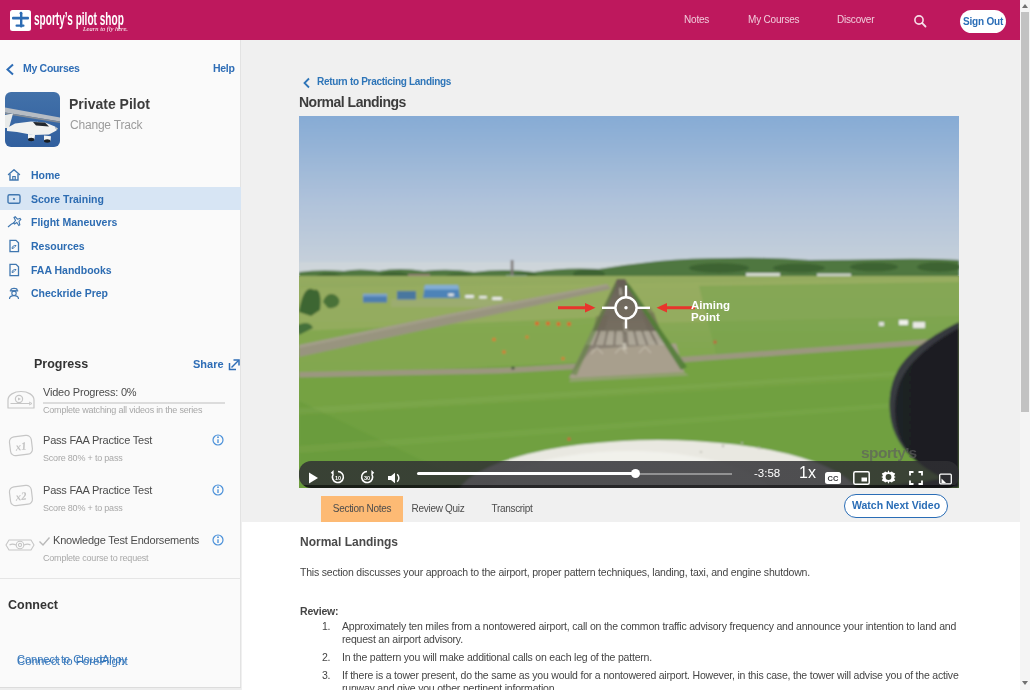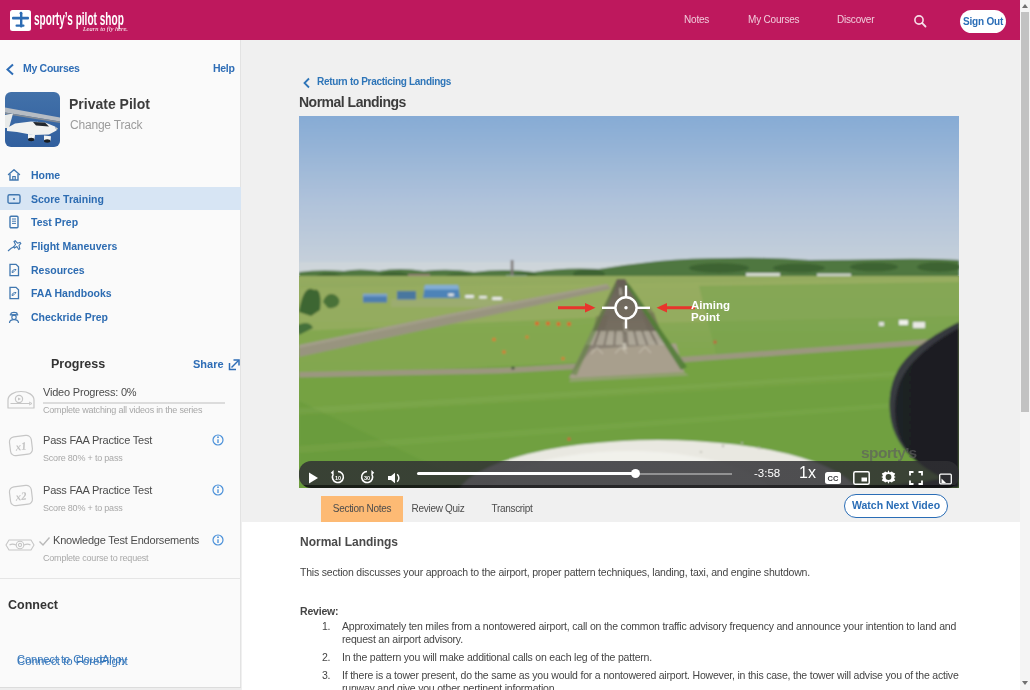--- a/index.html
+++ b/index.html
@@ -113,29 +113,20 @@
         <span class="mtext">Home</span>
       </div>
     <div class="mrow hl">
         <svg width="14" height="14" viewBox="0 0 14 14">
           <rect x="1" y="2.7" width="12" height="8.6" rx="1.6" fill="none" stroke="#4077b0" stroke-width="1.4"></rect>
           <circle cx="7" cy="7" r="1.1" fill="#4077b0"></circle>
         </svg>
         <span class="mtext">Score Training</span>
       </div>
     <div class="mrow">
-        <svg width="14" height="14" viewBox="0 0 14 14">
-          <rect x="3" y="1.3" width="8" height="11.4" rx="1" fill="none" stroke="#4077b0" stroke-width="1.4"></rect>
-          <line x1="5" y1="4" x2="9" y2="4" stroke="#4077b0" stroke-width="1"></line>
-          <line x1="5" y1="6.2" x2="9" y2="6.2" stroke="#4077b0" stroke-width="1"></line>
-          <line x1="5" y1="8.4" x2="9" y2="8.4" stroke="#4077b0" stroke-width="1"></line>
-        </svg>
-        <span class="mtext">Test Prep</span>
-      </div>
-    <div class="mrow">
         <svg width="15" height="14" viewBox="0 0 15 14">
           <g stroke="#4077b0" fill="none" stroke-width="1.1">
             <path d="M1,12 C3,10 5,8.5 7.5,7.5"></path>
             <path d="M6.5,8 L8.5,5.5 L7,2.5 L8.2,1.8 L10.5,4.2 L13,3.5 L13.8,4.5 L12,6.5 L12.8,9.8 L11.8,10.5 L9.8,7.5 L7.5,9 Z"></path>
           </g>
         </svg>
         <span class="mtext">Flight Maneuvers</span>
       </div>
     <div class="mrow">
         <svg width="14" height="14" viewBox="0 0 14 14">
@@ -157,21 +148,21 @@
             <path d="M3.8,4.2 C3.8,1.8 10.2,1.8 10.2,4.2" stroke-width="1.2"></path>
             <path d="M2.8,4.8 L11.2,4.8" stroke-width="1.4"></path>
             <circle cx="7" cy="7.3" r="2.2" stroke-width="1.1"></circle>
             <path d="M2.5,13 C2.5,10.6 4.5,9.6 7,9.6 C9.5,9.6 11.5,10.6 11.5,13" stroke-width="1.2"></path>
           </g>
         </svg>
         <span class="mtext">Checkride Prep</span>
       </div>
   </div>
   <div id="progress">
-    <div class="phead" style="position:absolute;left:22px;top:1px;padding-left:29px;">Progress</div>
+    <div class="phead" style="position:absolute;left:5px;top:1px;padding-left:29px;">Progress</div>
     <div style="position:absolute;left:193px;top:2px;font-size:11px;font-weight:bold;color:#2e6db6;">Share</div>
     <svg style="position:absolute;left:228px;top:2px;" width="13" height="13" viewBox="0 0 13 13">
         <g fill="none" stroke="#2e6db6" stroke-width="1.5">
           <polyline points="1.5,5 1.5,11.5 8,11.5"></polyline>
           <line x1="3.5" y1="9.5" x2="10.5" y2="2.5"></line>
           <polyline points="5.5,2 11,2 11,7.5"></polyline>
         </g>
       </svg>
 
     <svg style="position:absolute;left:6px;top:34px;" width="30" height="20" viewBox="0 0 30 20">

